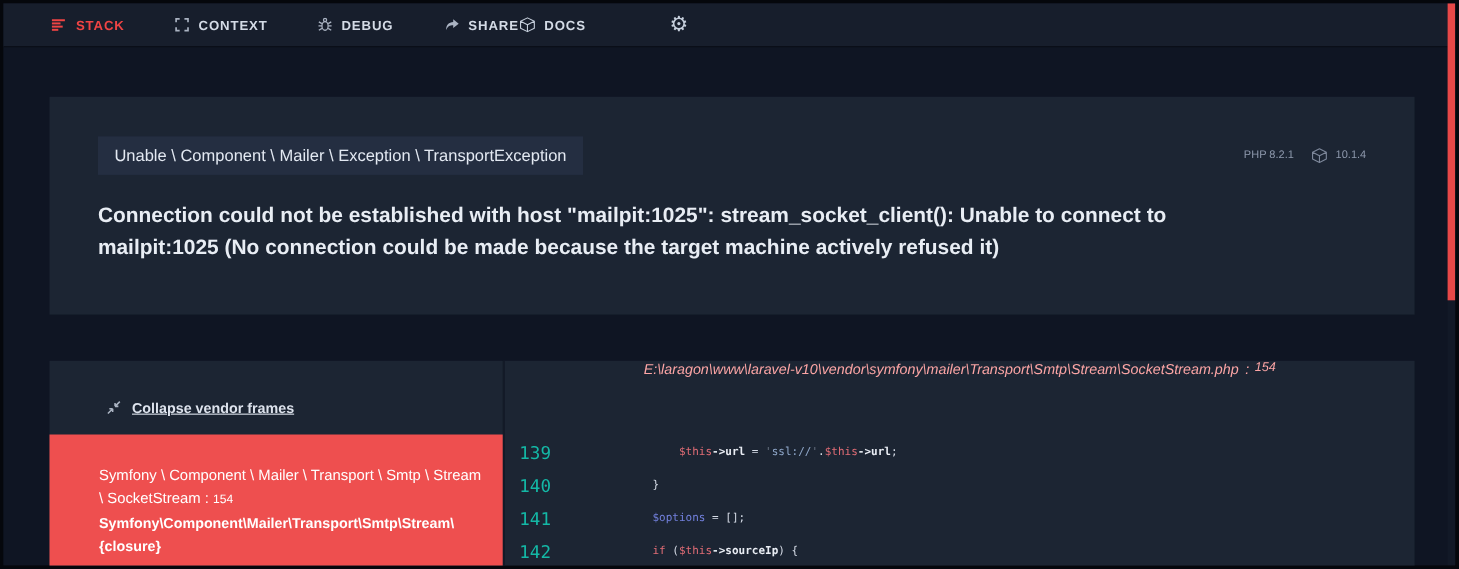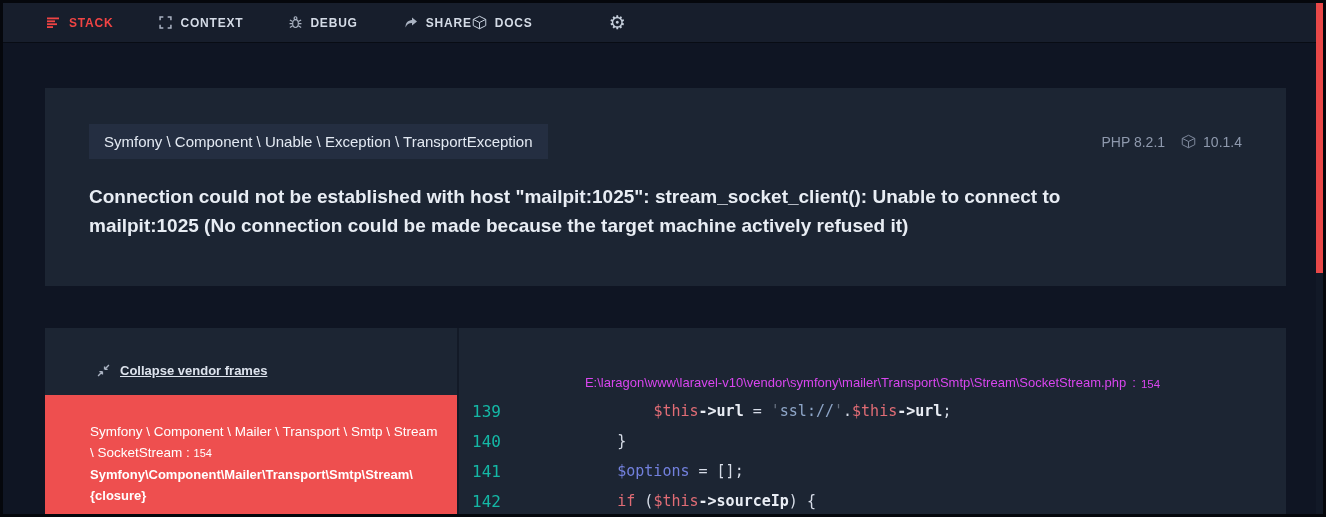--- a/index.html
+++ b/index.html
@@ -34,21 +34,21 @@
     background:#1c2533;
   }
   .card-top {
     position:absolute; left:44px; right:44px; top:36px;
     display:flex; align-items:center; justify-content:space-between;
   }
   .exc-badge {
     background:#242e41; color:#e3e9f2; font-size:15px;
     padding:9px 15px; white-space:nowrap;
   }
-  .versions { display:flex; align-items:center; gap:16px; color:#8e99ad; font-size:14px; }
+  .versions { display:flex; align-items:center; gap:16px; color:#8e99ad; font-size:10px; }
   .version-item { display:flex; align-items:center; gap:7px; }
   .versions svg { display:block; opacity:0.85; }
   .exc-message {
     position:absolute; left:44px; top:94px; width:1070px;
     color:#e8edf4; font-size:19px; line-height:29px; font-weight:700;
   }
 
   
   .stack-panel {
     position:absolute; left:42px; top:325px; width:1241px; height:200px;
@@ -70,29 +70,29 @@
   .frame-lineno { font-size:11px; }
   .frame-method { font-size:13px; line-height:21px; font-weight:700; }
   .frame-method .m1 { display:block; white-space:nowrap; overflow:hidden; }
   .frame-method .m2 { display:block; }
 
   .code-col {
     flex:1; background:#1c2533; border-left:2px solid #131a27;
     display:flex; flex-direction:column;
   }
   .file-header {
-    height:62px; flex:none; display:flex; align-items:flex-end; justify-content:center;
-    color:#d946ef; font-size:13px;
+    height:62px; flex:none; display:flex; align-items:flex-start; justify-content:center;
+    color:#fca5a5; font-size:13px;font-style:italic;
   }
   .file-header .file-line { font-size:11.5px; margin-left:5px; }
   .file-header .file-sep { margin-left:6px; }
   .code-lines { padding-top:6px; font-family:"DejaVu Sans Mono", monospace; }
   .code-row { display:flex; height:30px; align-items:center; }
   .ln { width:86px; flex:none; padding-left:13px; color:#14b8a6; font-size:16px; }
-  .code { white-space:pre; font-size:15px; }
+  .code { white-space:pre; font-size:10px; }
   .tk-plain { color:#d7dde8; }
   .tk-var   { color:#e06c75; }
   .tk-prop  { color:#e9edf4; font-weight:700; }
   .tk-q     { color:#66707f; }
   .tk-str   { color:#8ea6c8; }
   .tk-kw    { color:#e06c75; }
   .tk-var2  { color:#7280dd; }
 
   
   .scroll-track {
@@ -149,21 +149,21 @@
           <path d="M12 2 2 7l10 5 10-5-10-5z M2 7v10l10 5 10-5V7 M12 12v10"></path>
         </svg>
         <span>DOCS</span>
       </div>
       <div class="gear">⚙</div>
     </div>
   </div>
 
   <div class="error-card">
     <div class="card-top">
-      <div class="exc-badge">Symfony \ Component \ Unable \ Exception \ TransportException</div>
+      <div class="exc-badge">Unable \ Component \ Mailer \ Exception \ TransportException</div>
       <div class="versions">
         <span class="version-item">PHP 8.2.1</span>
         <span class="version-item">
           <svg width="15" height="15" viewBox="0 0 24 24" fill="none" stroke="#8e99ad" stroke-width="1.6" stroke-linejoin="round">
             <path d="M12 2 2 7l10 5 10-5-10-5z M2 7v10l10 5 10-5V7 M12 12v10"></path>
           </svg>
           <span>10.1.4</span>
         </span>
       </div>
     </div>

